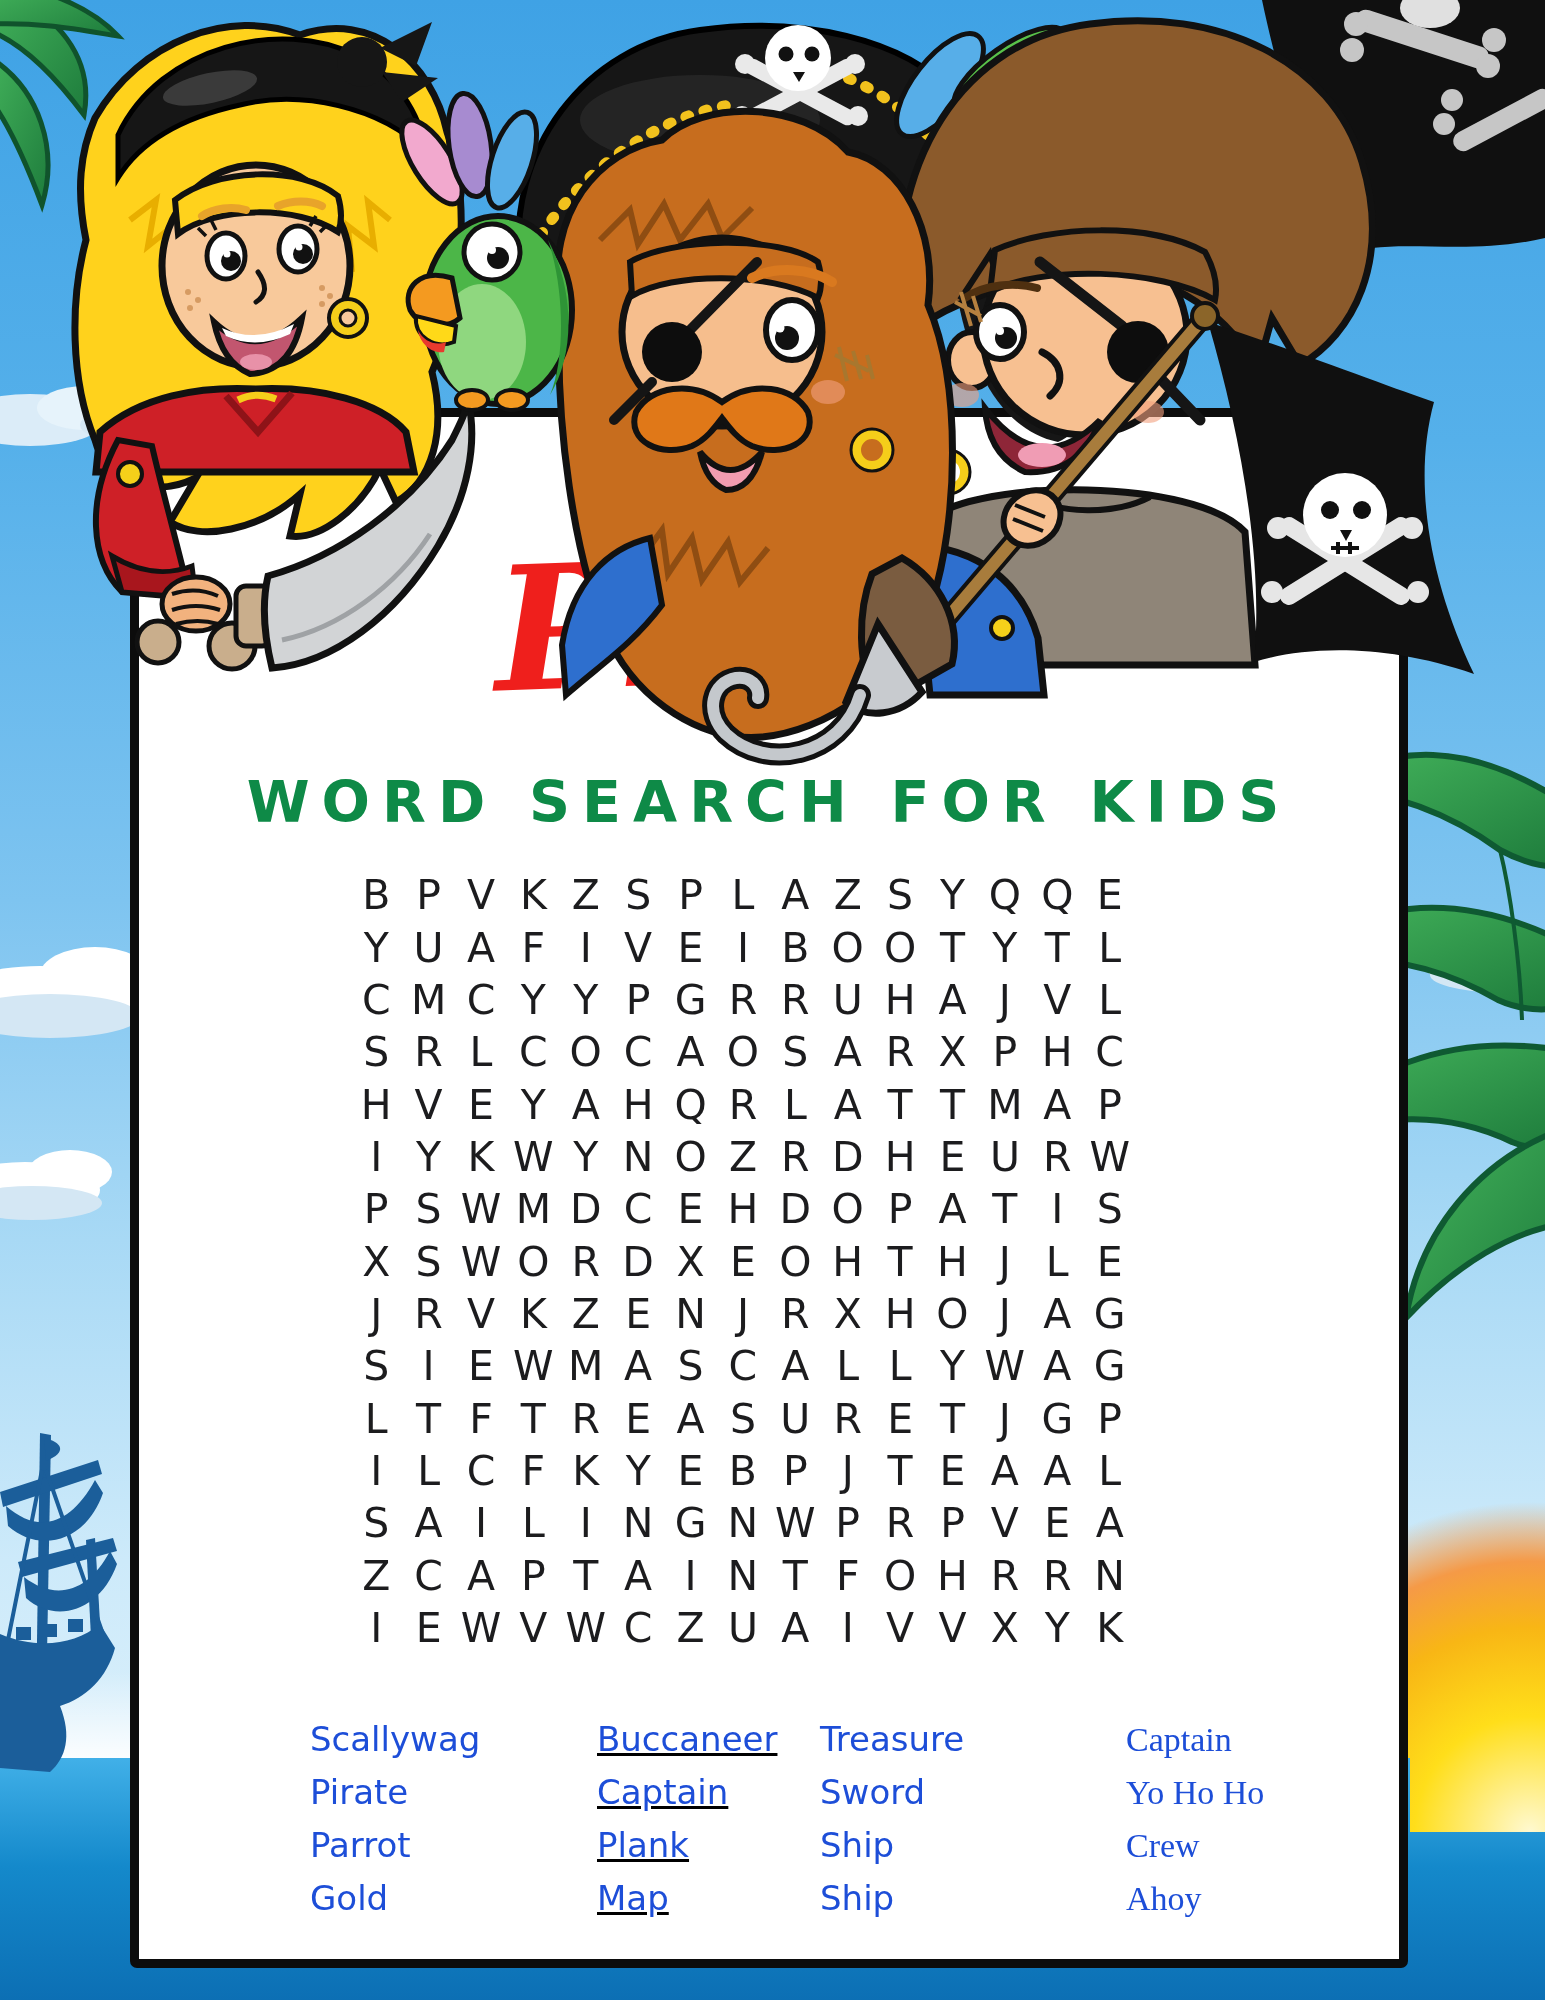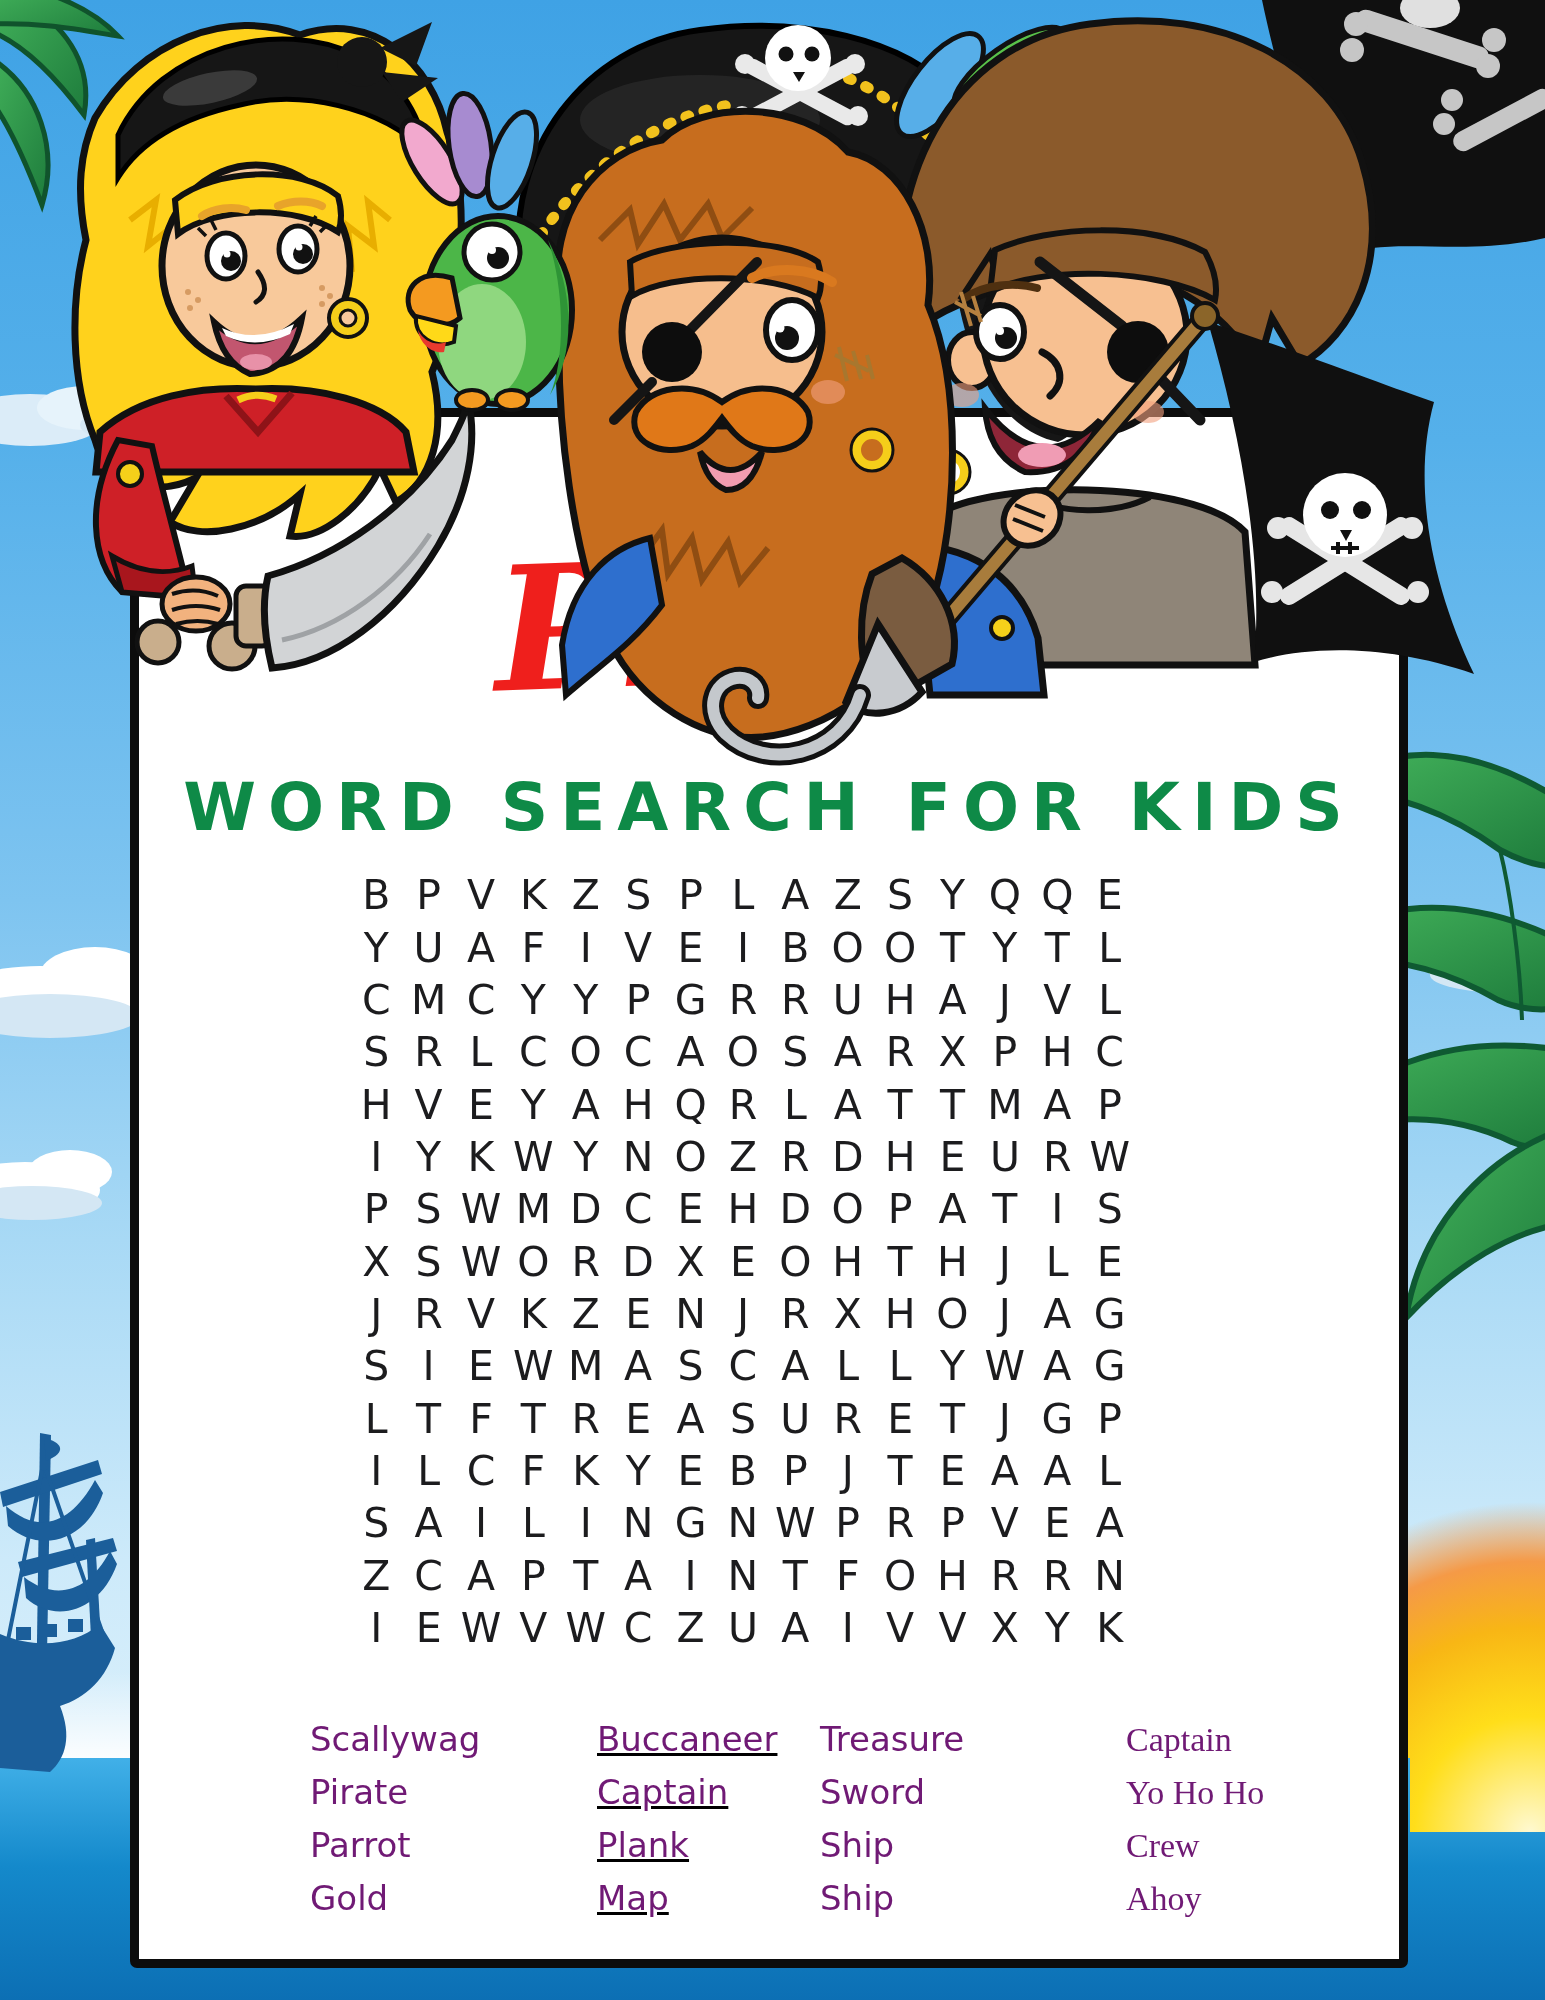--- a/index.html
+++ b/index.html
@@ -16,30 +16,30 @@
   }
   svg.chars{z-index:3;pointer-events:none;}
   .title-script{
     position:absolute;top:96px;left:0;right:0;text-align:center;
     font-family:"DejaVu Serif","Liberation Serif",serif;
     font-style:italic;font-weight:900;font-size:172px;line-height:1.25;
     color:#ef1f1c;transform:rotate(-2deg);letter-spacing:-6px;
   }
   .subtitle{
     position:absolute;top:352px;left:0;right:0;text-align:center;
-    font-weight:bold;font-size:66px;letter-spacing:12px;color:#0e8a47;white-space:nowrap;
+    font-weight:bold;font-size:57px;letter-spacing:12px;color:#0e8a47;white-space:nowrap;
   }
   .grid{position:absolute;top:452px;left:211px;}
   .ws-row{display:flex;}
   .ws-cell{
     width:52.4px;height:52.35px;display:flex;align-items:center;justify-content:center;
     font-size:41px;color:#1c1c1e;
   }
   .word-col{position:absolute;top:1296px;}
-  .word-col .word{font-size:34px;line-height:53px;color:#701a75;}
+  .word-col .word{font-size:34px;line-height:53px;color:#1d4ed8;}
   .wc0{left:171px;}.wc1{left:458px;text-decoration:underline;}.wc2{left:681px;}.wc3{left:987px;font-family:Liberation Serif, serif;}
 </style>
 </head>
 <body>
 
 <div class="scene">
 
   <svg class="bg" width="1545" height="2000" viewBox="0 0 1545 2000">
     <defs>
       <radialGradient id="sunGrad" cx="50%" cy="50%" r="50%">

